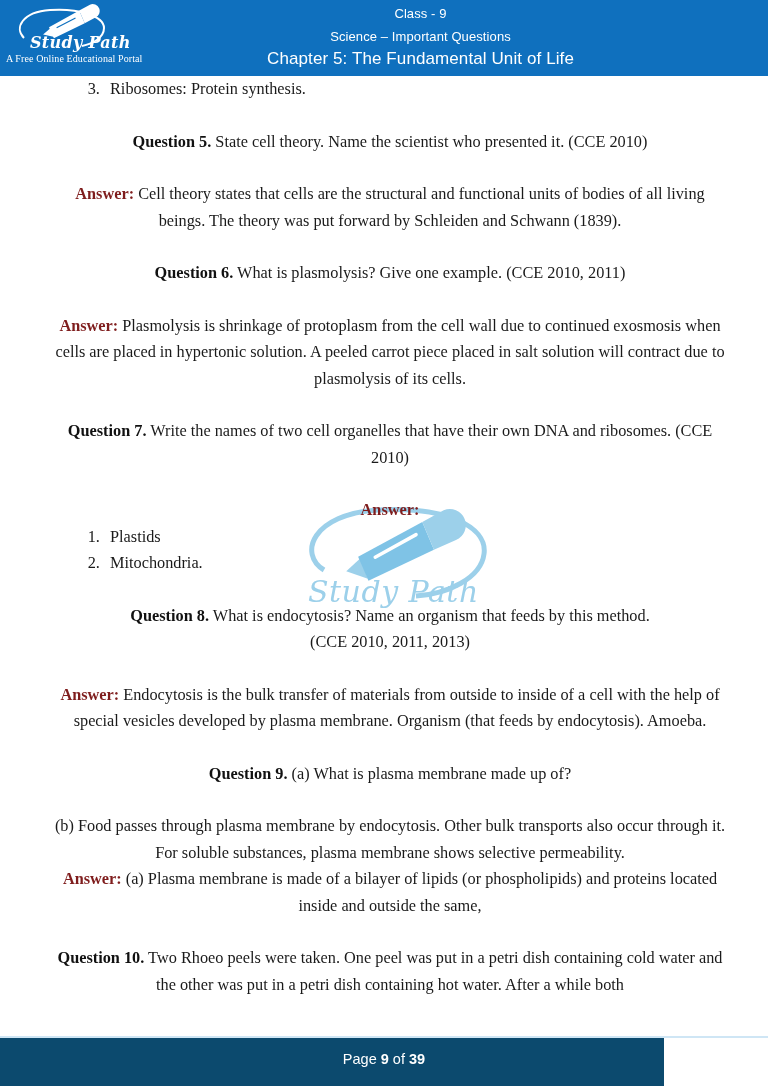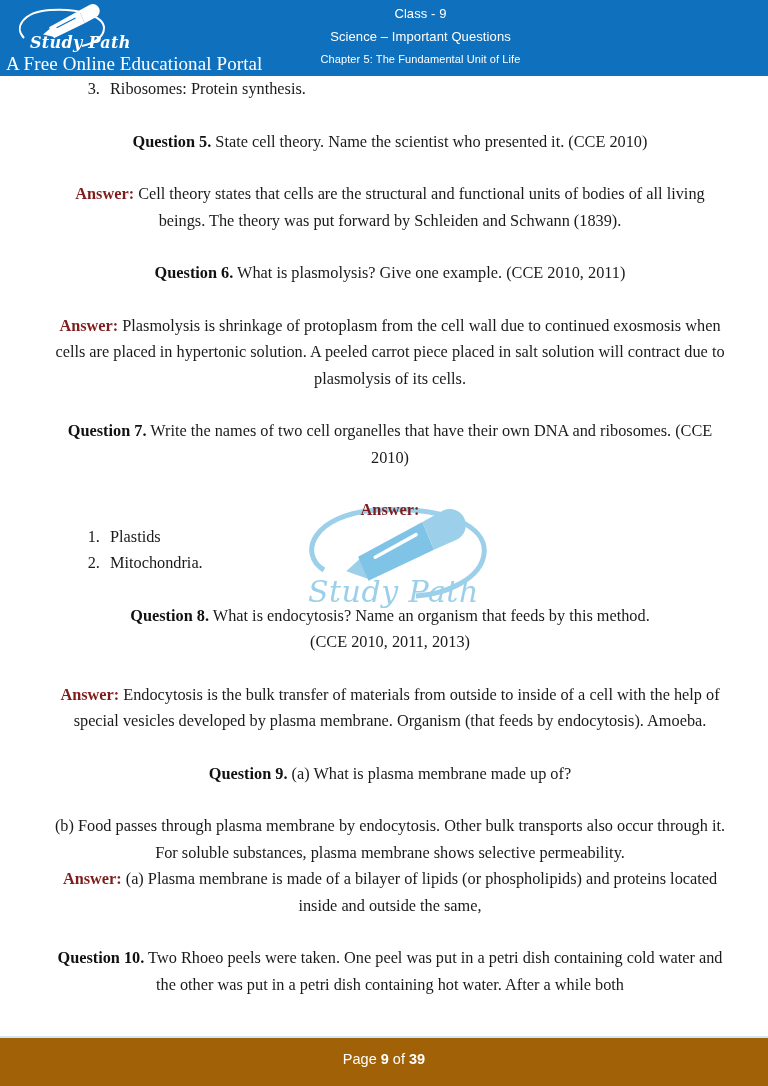--- a/index.html
+++ b/index.html
@@ -54,42 +54,42 @@
     font-size: 16px;
     color: #ffffff;
     letter-spacing: 0.3px;
     white-space: nowrap;
   }
   .logo-tagline {
     position: absolute;
     left: 2px;
     top: 49px;
     font-family: "Liberation Serif", "DejaVu Serif", serif;
-    font-size: 19px;
+    font-size: 10px;
     color: #ffffff;
     white-space: nowrap;
     letter-spacing: 0.1px;
   }
   .header-titles {
     position: absolute;
     left: 218px;
     top: 3px;
     width: 405px;
     text-align: center;
     color: #ffffff;
     font-family: "Liberation Sans", "DejaVu Sans", sans-serif;
   }
   .header-titles div {
     font-size: 13px;
     line-height: 22.5px;
     white-space: nowrap;
     letter-spacing: 0.1px;
   }
   .header-titles .ht3 {
-    font-size: 11px;
+    font-size: 17px;
   }
 
   
   .watermark {
     position: absolute;
     left: 298px;
     top: 498px;
     width: 196px;
     height: 124px;
     pointer-events: none;
@@ -159,23 +159,23 @@
     top: 1036px;
     width: 768px;
     height: 2px;
     background: #cfe6f5;
     z-index: 3;
   }
   .footer {
     position: absolute;
     left: 0;
     top: 1038px;
-    width: 768px;
+    width: 664px;
     height: 48px;
-    background: #a16207;
+    background: #0c4a6e;
     z-index: 3;
   }
   .footer-text {
     position: absolute;
     left: 0;
     top: 13px;
     width: 768px;
     text-align: center;
     color: #ffffff;
     font-family: "Liberation Sans", "DejaVu Sans", sans-serif;

